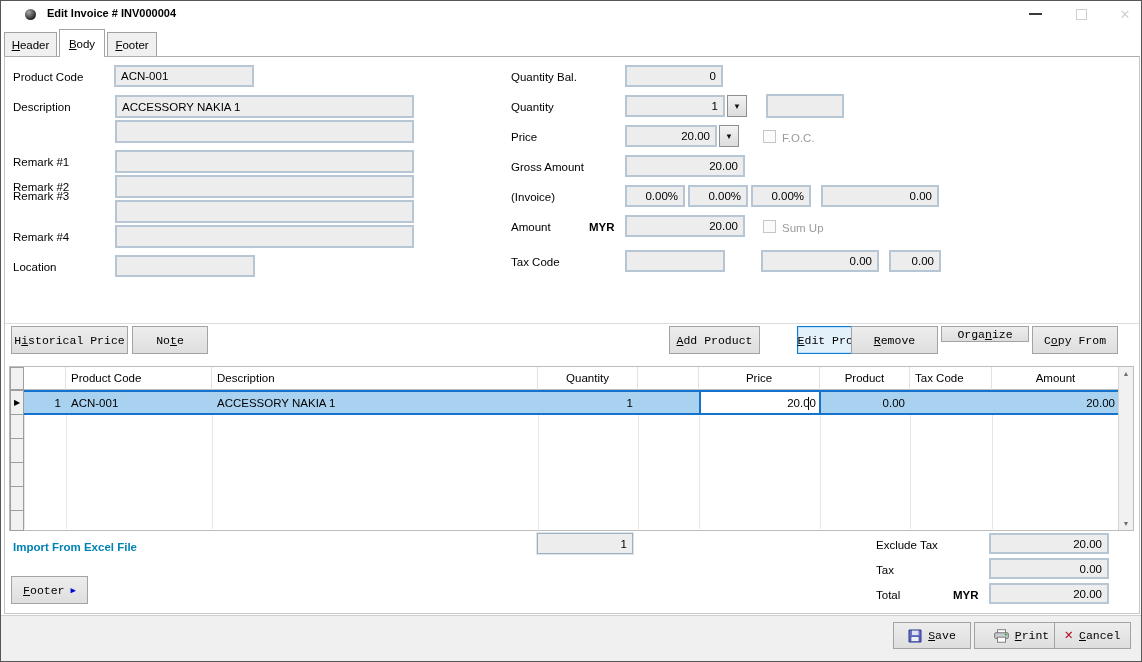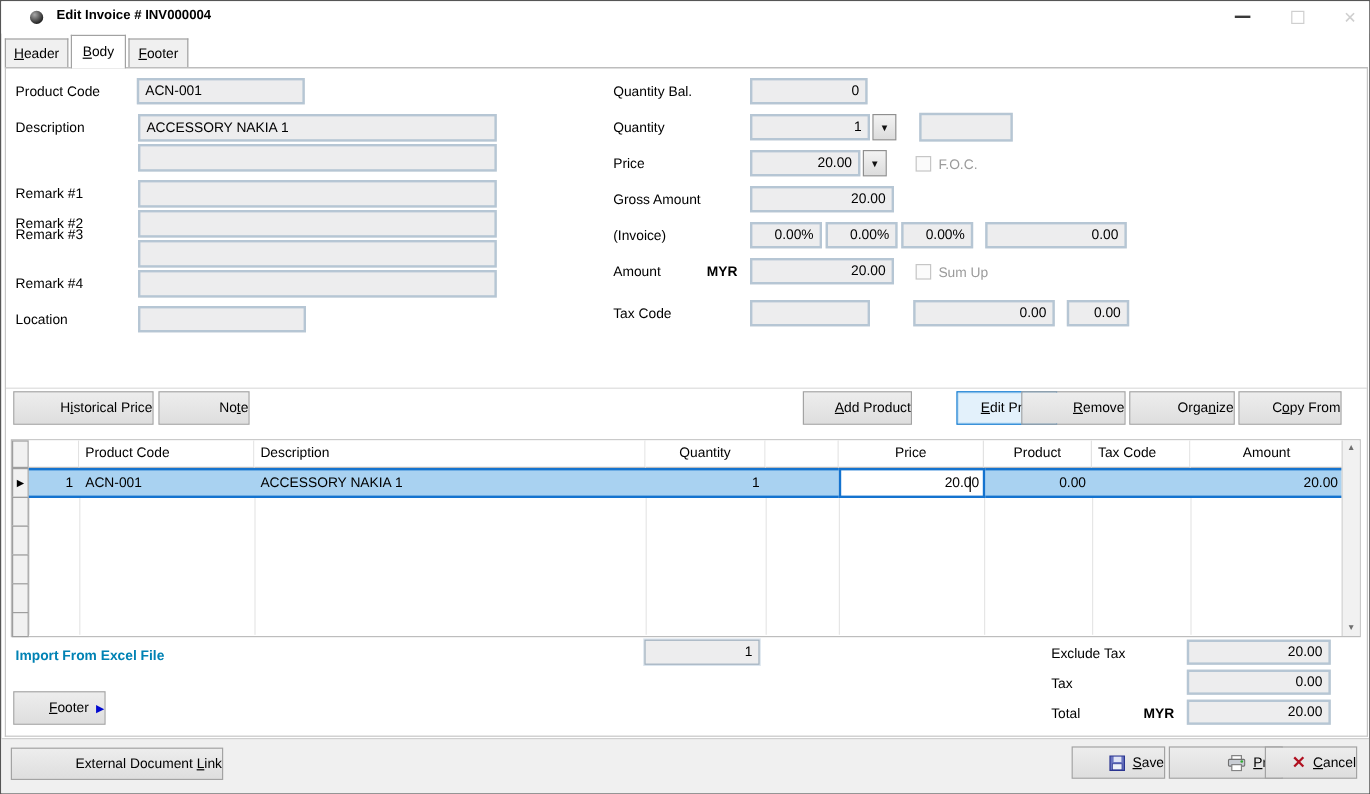--- a/index.html
+++ b/index.html
@@ -28,21 +28,21 @@
   .lbl { position:absolute; white-space:nowrap; line-height:14px; }
   .b { font-weight:bold; }
   .fld { position:absolute; background:#ededee; border:2px solid #b6c6d4; display:flex; align-items:center;
          padding:0 5px; white-space:nowrap; overflow:hidden; }
   .fld.r { justify-content:flex-end; }
   .dd { position:absolute; width:20px; background:linear-gradient(#f3f3f3,#dcdcdc); border:1px solid #8f8f8f;
         display:flex; align-items:center; justify-content:center; font-size:8px; color:#101010; }
   .cb { position:absolute; width:13px; height:13px; background:#fbfbfb; border:1px solid #c6c6c6; }
   .gray { color:#9b9b9b; }
   .btn { position:absolute; background:linear-gradient(#ededed,#dedede); border:1px solid #a3a3a3;
-         display:flex; align-items:center; justify-content:flex-end; gap:6px; cursor:default; white-space:nowrap; }
+         display:flex; align-items:center; justify-content:center; gap:6px; cursor:default; white-space:nowrap;font-family:Liberation Mono, monospace; }
   .btn.focused { background:#e3f1fb; border:1px solid #0f7ad1; box-shadow:0 0 0 1px #bfe0f5 inset; }
   .divider { position:absolute; background:#dcdcdc; }
 
   
   .grid { position:absolute; left:8px; top:365px; width:1125px; height:165px; background:#fff;
           border:1px solid #bdbdbd; }
   .gh { position:absolute; top:0; height:23px; background:#fff; border-bottom:1px solid #bdbdbd;
         border-right:1px solid #e2e2e2; display:flex; align-items:center; padding:0 5px; }
   .gh.c { justify-content:center; }
   .colline { position:absolute; width:1px; background:#e6e6e6; top:48px; bottom:1px; }
@@ -165,21 +165,21 @@
     </div>
   <div class="btn" style="left:668px; top:325px; width:91px; height:28px;">
       <span><u>A</u>dd Product</span>
     </div>
   <div class="btn focused" style="left:763px; top:325px; width:84px; height:28px;margin-left:33px;">
       <span><u>E</u>dit Product</span>
     </div>
   <div class="btn" style="left:850px; top:325px; width:87px; height:28px;">
       <span><u>R</u>emove</span>
     </div>
-  <div class="btn" style="left:940px; top:325px; width:88px; height:28px;">
+  <div class="btn" style="left:940px; top:325px; width:88px; height:16px;">
       <span>Orga<u>n</u>ize</span>
     </div>
   <div class="btn" style="left:1031px; top:325px; width:86px; height:28px;">
       <span>C<u>o</u>py From</span>
     </div>
 
   <div class="grid">
 
     <div class="selbox" style="top:0; height:23px; width:14px;"></div>
     <div class="gh" style="left:14px; width:42px;"></div>
@@ -241,23 +241,20 @@
   <div class="lbl" style="left:875px; top:587px;">Total</div>
   <div class="lbl b" style="left:952px; top:587px;">MYR</div>
   <div class="fld r" style="left:988px; top:582px; width:120px; height:21px;">20.00</div>
 
   <div class="btn" style="left:10px; top:575px; width:77px; height:28px;">
     <span><u>F</u>ooter</span>
     <span class="arrow-blue">▶</span>
   </div>
 
   <div class="bottombar"></div>
-  <div class="btn" style="left:8px; top:622px; width:177px; height:27px;">
-      <span>External Document <u>L</u>ink</span>
-    </div>
 
   <div class="btn" style="left:892px; top:621px; width:78px; height:27px;">
     <svg width="14" height="14" viewBox="0 0 14 14">
         <path d="M1 1h12v12H1z" fill="#6a74c0" stroke="#2b3590"></path>
         <rect x="4" y="1.6" width="6.5" height="4.4" fill="#dfe3f5"></rect>
         <rect x="3" y="7.5" width="8" height="5" fill="#eef0f8" stroke="#2b3590" stroke-width="0.6"></rect>
       </svg>
     <span><u>S</u>ave</span>
   </div>
   <div class="btn" style="left:973px; top:621px; width:95px; height:27px;">

